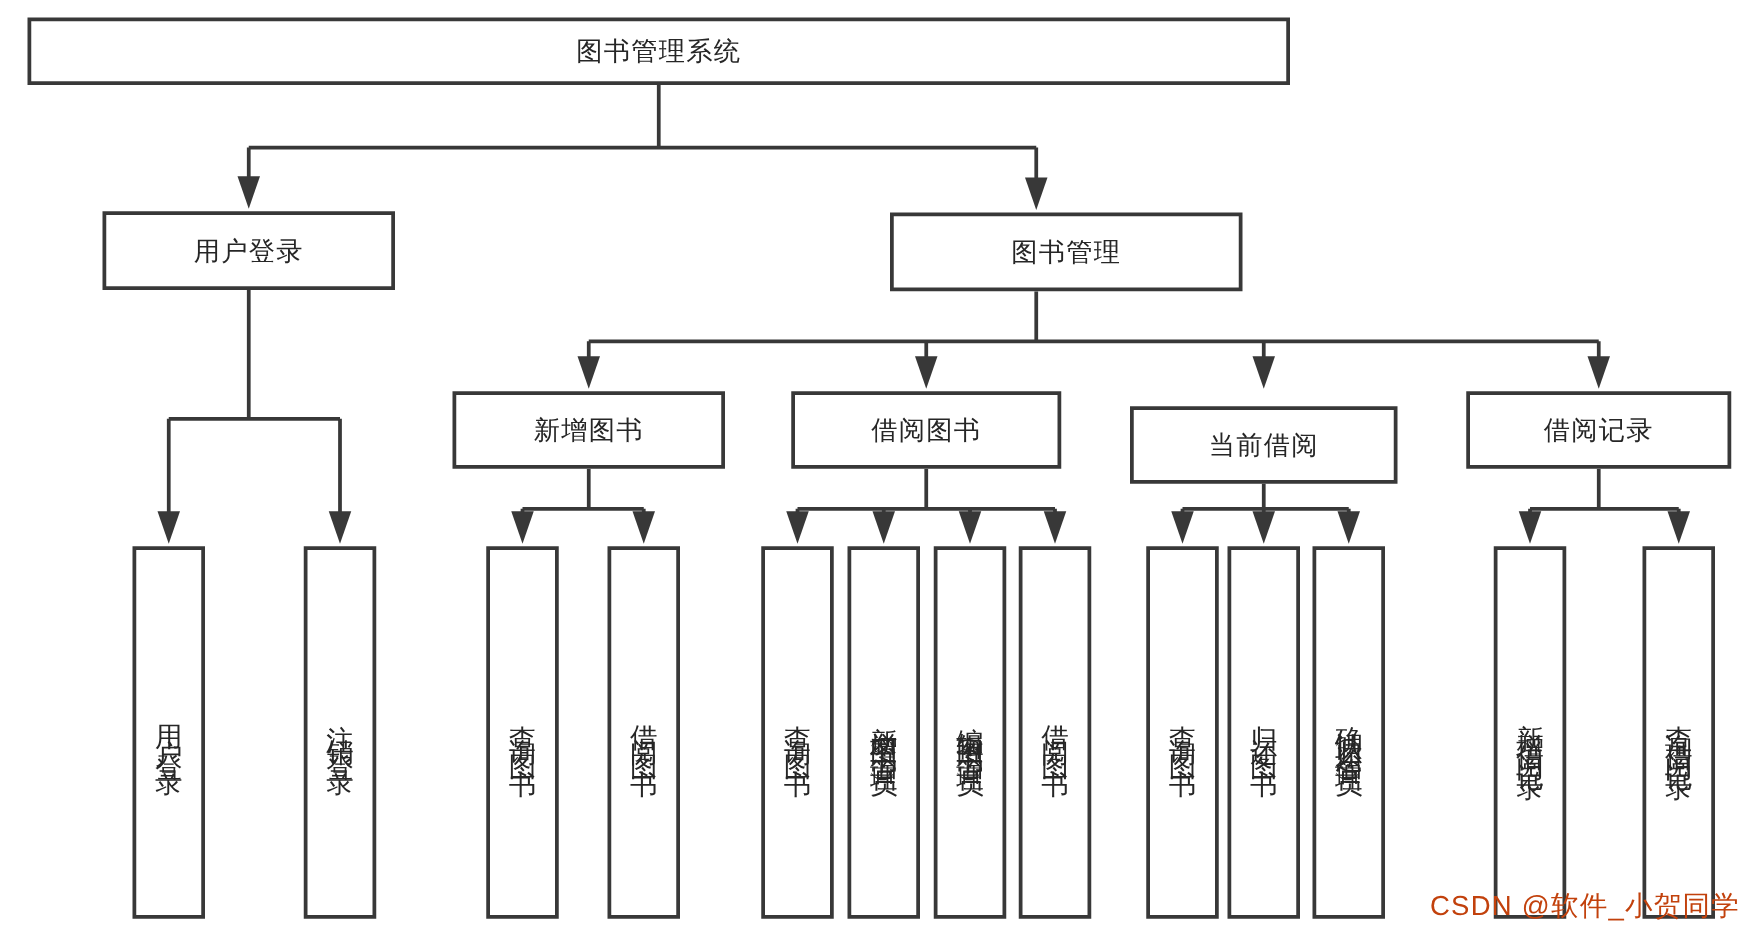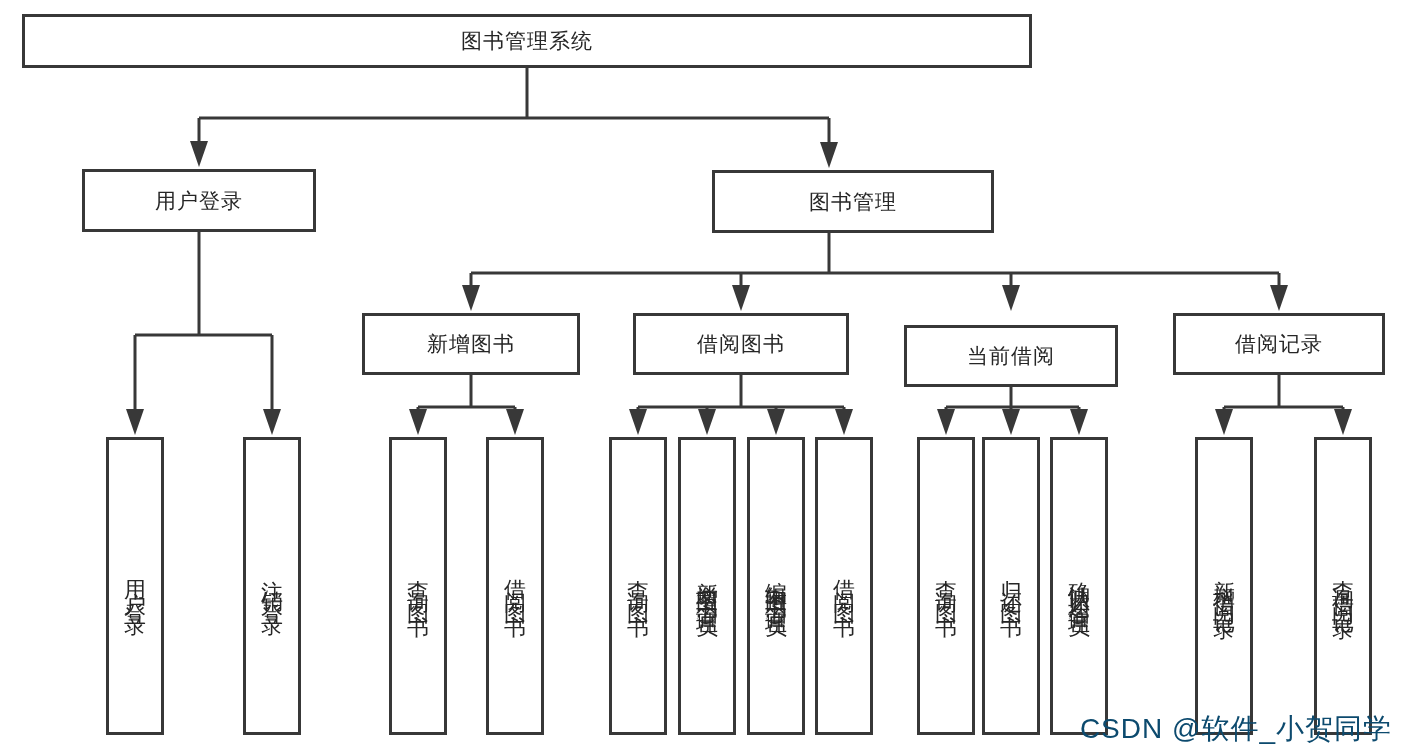--- a/index.html
+++ b/index.html
@@ -46,22 +46,22 @@
     font-size: 22px;
     line-height: 1;
   }
   .node.v.sp12 { letter-spacing: 12px; }
   .node.v.sp8  { letter-spacing: 8px; }
   .node.v.sp5  { letter-spacing: 5px; }
   .watermark {
     position: absolute;
     right: 13px;
     top: 710px;
-    font-size: 28px;
-    color: #0c4a6e;
+    font-size: 22px;
+    color: #c2410c;
     letter-spacing: 1px;
     z-index: 10;
     white-space: nowrap;
   }
 </style>
 </head>
 <body>
 
 <div id="diagram">
 

